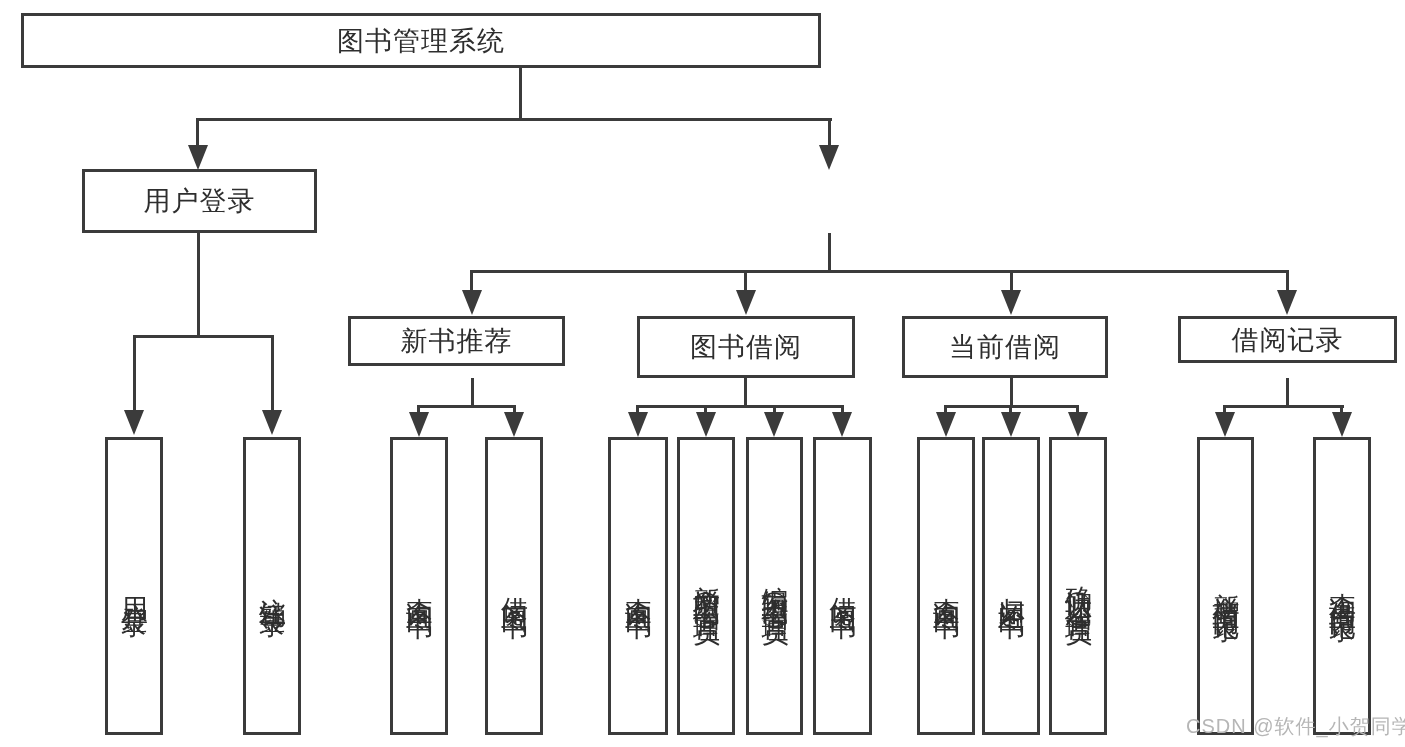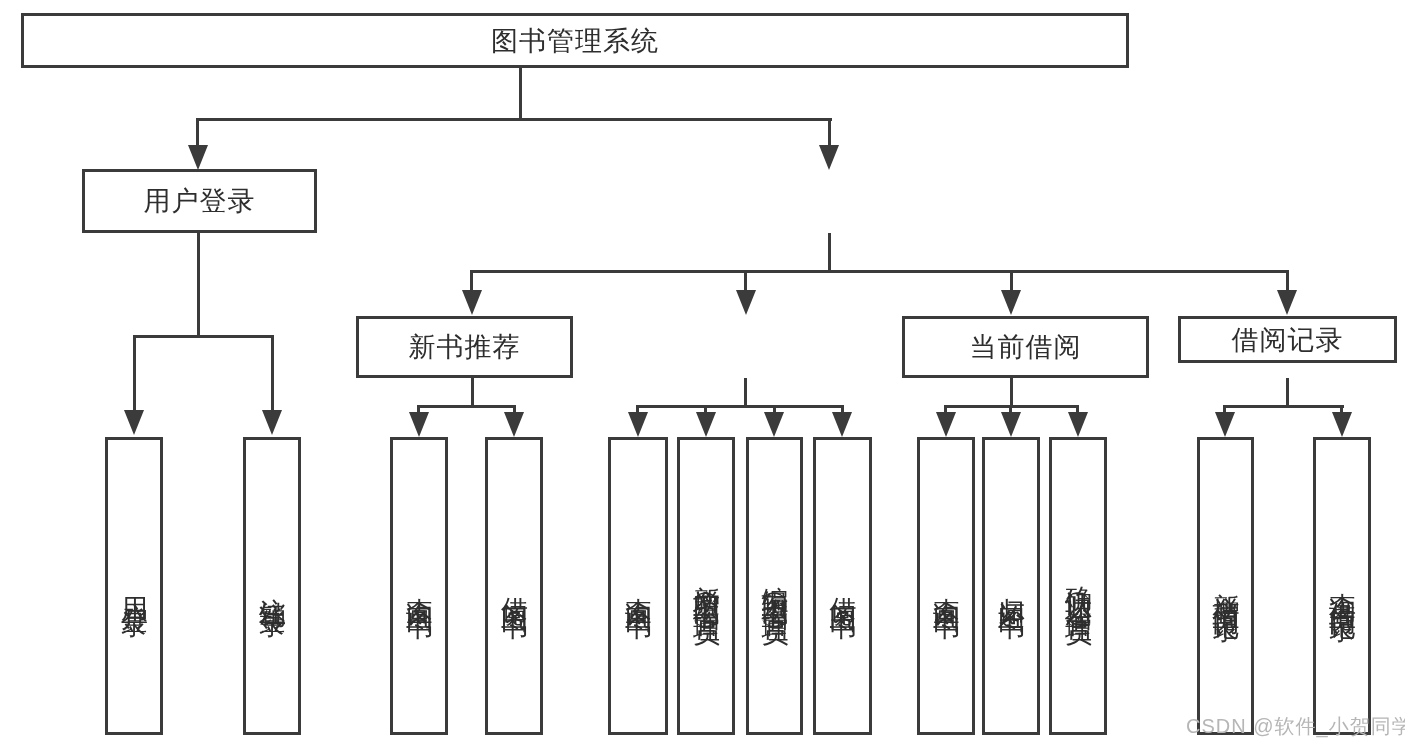--- a/index.html
+++ b/index.html
@@ -37,35 +37,38 @@
     position:absolute;left:1186px;top:713px;
     font-size:20px;letter-spacing:1px;color:var(--wm);z-index:5;
     white-space:nowrap;
   }
 </style>
 </head>
 <body>
 
 <div class="canvas">
 
-  <div class="node" style="left:21px;top:13px;width:1108px;height:55px">
+  <div class="node" style="left:21px;top:13px;width:800px;height:55px">
     <span class="lbl">图书管理系统</span>
   </div>
 
   <div class="node" style="left:82px;top:169px;width:235px;height:64px">
     <span class="lbl">用户登录</span>
   </div>
 
 
-  <div class="node" style="left:356px;top:316px;width:217px;height:62px">
+  <div class="node" style="left:348px;top:316px;width:217px;height:50px">
     <span class="lbl">新书推荐</span>
   </div>
 
+  <div class="node" style="left:637px;top:316px;width:218px;height:62px">
+    <span class="lbl">图书借阅</span>
+  </div>
 
-  <div class="node" style="left:902px;top:316px;width:247px;height:62px">
+  <div class="node" style="left:902px;top:316px;width:206px;height:62px">
     <span class="lbl">当前借阅</span>
   </div>
 
   <div class="node" style="left:1178px;top:316px;width:219px;height:47px">
     <span class="lbl">借阅记录</span>
   </div>
 
   <div class="node vnode" style="left:105px;top:437px;width:58px;height:298px">
     <span class="lbl">用户登录</span>
   </div>

